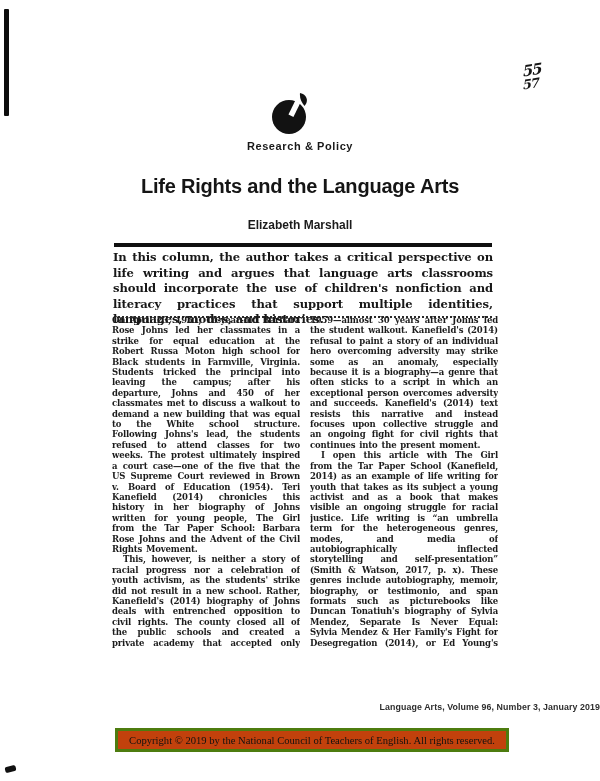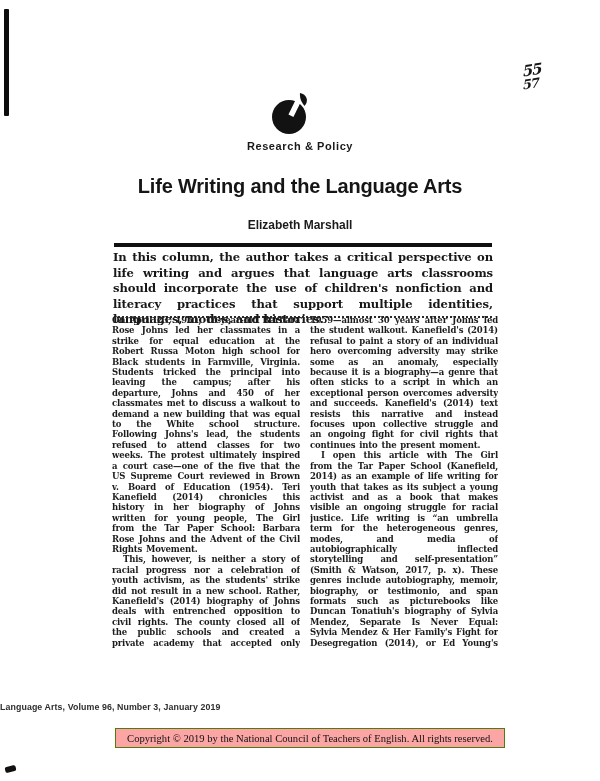--- a/index.html
+++ b/index.html
@@ -46,26 +46,26 @@
   .bcol{
     width:188px;
     font-family:"DejaVu Serif",serif;font-weight:bold;
     font-size:8.5px;line-height:10.4px;text-align:justify;color:#1c1c1c;
     letter-spacing:-0.15px;word-spacing:1px;overflow:hidden;
   }
   .bcol p{margin:0;}
   .bcol p.indent{text-indent:11px;}
   
   .journal-line{
-    position:absolute;left:0;top:702px;width:600px;text-align:left;
+    position:absolute;left:0;top:702px;width:600px;text-align:right;
     font-size:8.8px;font-weight:bold;color:#2e2e2e;letter-spacing:0.1px;
   }
   .copyright-box{
     position:absolute;left:115px;top:728px;width:388px;height:18px;
-    background:#fca5a5;border:1px solid #4d7c0f;
+    background:#c2410c;border:3px solid #4d7c0f;
     display:flex;align-items:center;justify-content:center;
     font-family:"Liberation Serif",serif;font-size:10.6px;color:#111;
     white-space:nowrap;
   }
 </style>
 </head>
 <body>
 
 <div class="page">
 
@@ -79,21 +79,21 @@
   <div class="logo smudge">
     <svg width="42" height="44" viewBox="0 0 42 44" xmlns="http://www.w3.org/2000/svg" aria-hidden="true">
       <circle cx="19" cy="26" r="17" fill="#121212"></circle>
       <rect x="23" y="4" width="5.5" height="22" fill="#ffffff" transform="rotate(26 26 15)"></rect>
       <path d="M30 2 C 37 3.5 39 10 34.5 15 C 31 11 29.5 6.5 30 2 Z" fill="#121212"></path>
     </svg>
   </div>
 
   <div class="col-header smudge">Research &amp; Policy</div>
 
-  <h1 class="title smudge">Life Writing and the Language Arts</h1>
+  <h1 class="title smudge">Life Rights and the Language Arts</h1>
 
   <div class="author smudge">Elizabeth Marshall</div>
 
   <div class="rule-thick"></div>
 
   <div class="abstract smudge">In this column, the author takes a critical perspective on life writing and argues that language arts classrooms should incorporate the use of children's nonfiction and literacy practices that support multiple identities, languages, modes, and histories.</div>
 
   <div class="rule-thin"></div>
 
   <div class="bodycols smudge">

